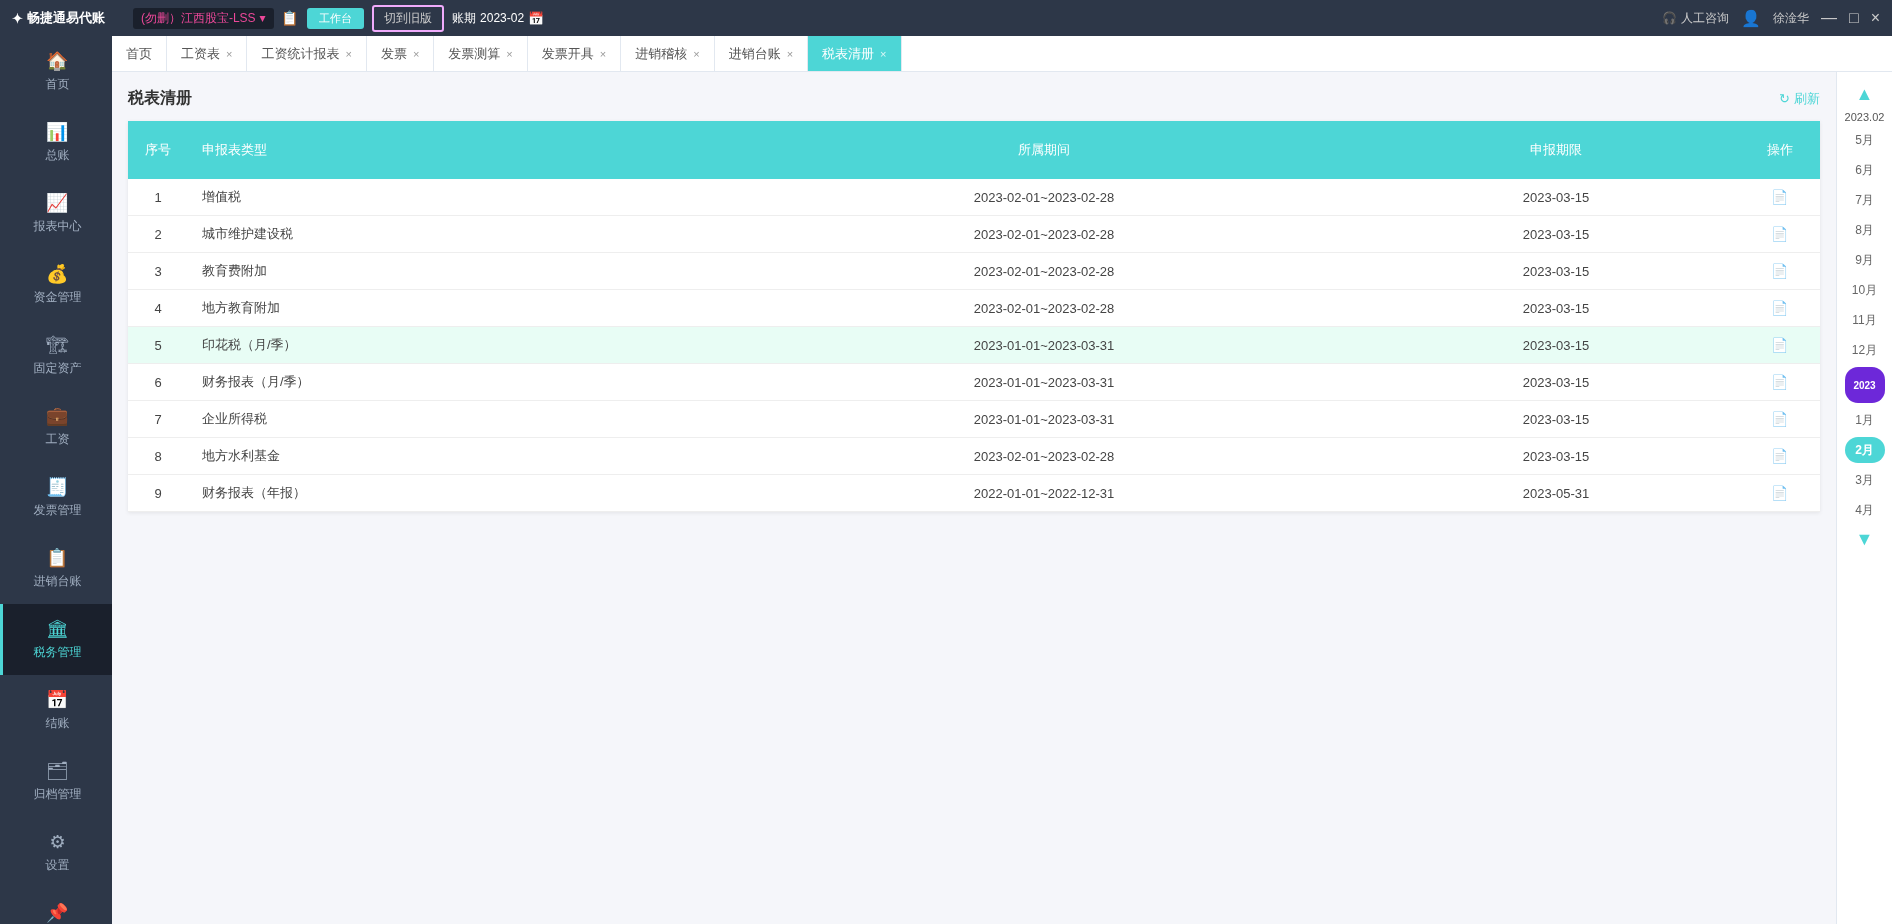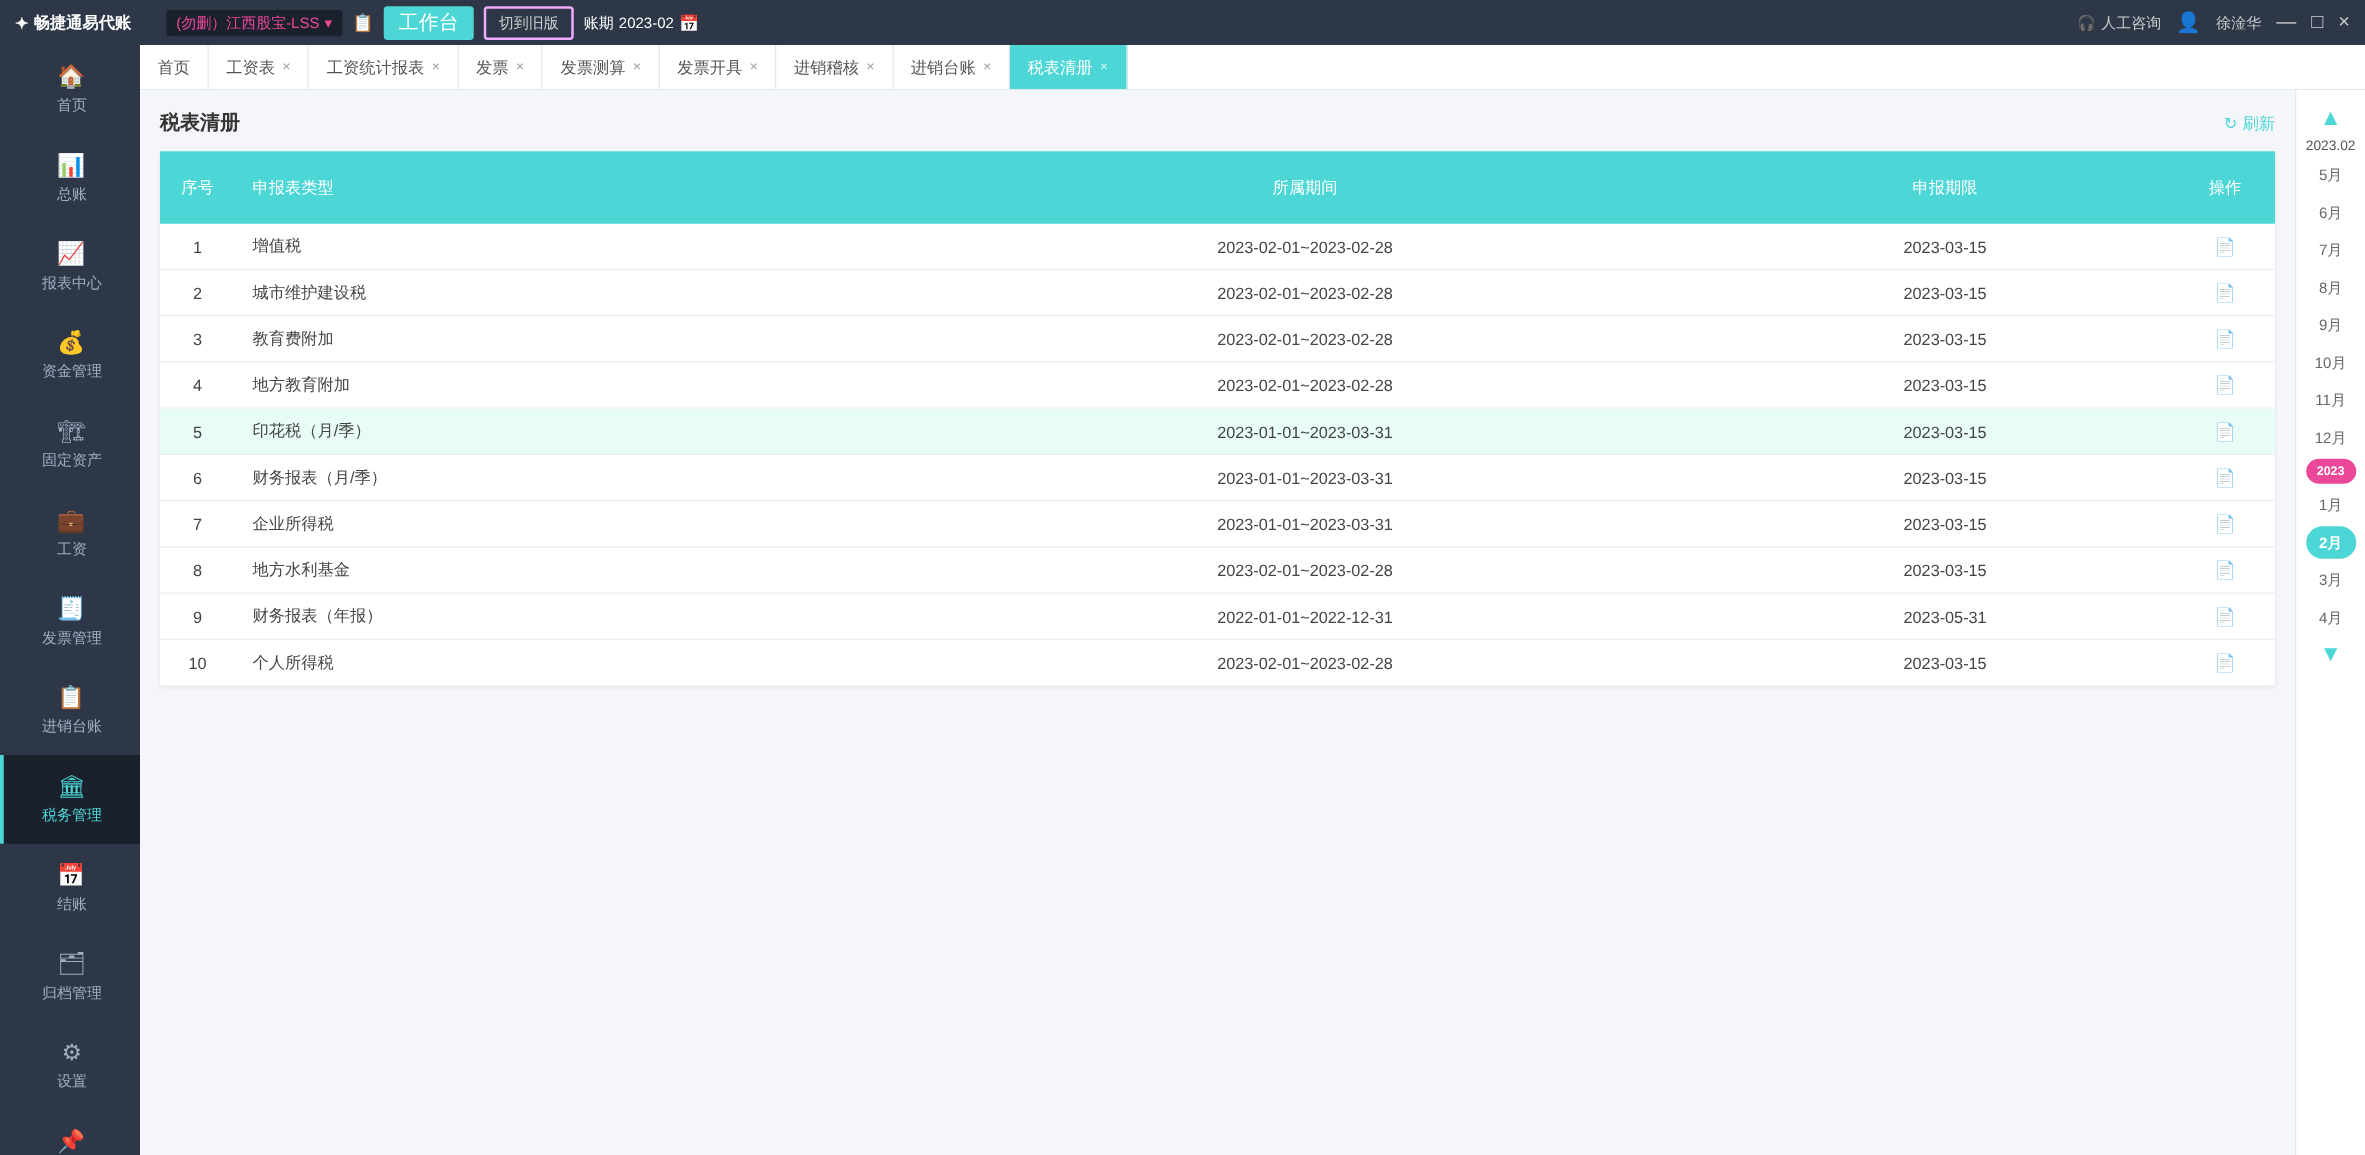--- a/index.html
+++ b/index.html
@@ -39,21 +39,21 @@
       align-items: center;
       gap: 8px;
       margin-left: 8px;
     }
     .btn-workbench {
       background: #4dd6d6;
       color: #fff;
       border: none;
       padding: 3px 12px;
       border-radius: 3px;
-      font-size: 16px;
+      font-size: 11px;
       cursor: pointer;
     }
     .btn-switch {
       background: transparent;
       color: #ccc;
       border: 2px solid #f0abfc;
       padding: 3px 10px;
       border-radius: 3px;
       font-size: 12px;
       cursor: pointer;
@@ -250,26 +250,26 @@
       cursor: pointer;
       border-radius: 13px;
       margin: 2px 0;
     }
     .timeline-month.active {
       background: #4dd6d6;
       color: #fff;
       font-weight: bold;
     }
     .timeline-month.year-marker {
-      background: #ec4899;
+      background: #6d28d9;
       color: #fff;
       font-size: 10px;
       font-weight: bold;
       width: 40px;
-      height: 20px;
+      height: 36px;
     }
     .timeline-scroll-up, .timeline-scroll-down {
       color: #4dd6d6;
       font-size: 18px;
       cursor: pointer;
       padding: 4px;
     }
     .timeline-header-label {
       font-size: 11px;
       color: #555;
@@ -507,29 +507,20 @@
   </tr>
               <tr>
     <td>9</td>
     <td class="name-col">财务报表（年报）</td>
     <td>2022-01-01~2022-12-31</td>
     <td>2023-05-31</td>
     <td>
       <span class="action-icon">📄</span>
     </td>
   </tr>
-              <tr>
-    <td>10</td>
-    <td class="name-col">个人所得税</td>
-    <td>2023-02-01~2023-02-28</td>
-    <td>2023-03-15</td>
-    <td>
-      <span class="action-icon">📄</span>
-    </td>
-  </tr>
             </tbody>
         </table>
       </div>
 
       <div class="timeline-panel">
         <div class="timeline-scroll-up">▲</div>
         <div class="timeline-header-label">2023.02</div>
 
         <div class="timeline-month">5月</div>
         <div class="timeline-month">6月</div>

